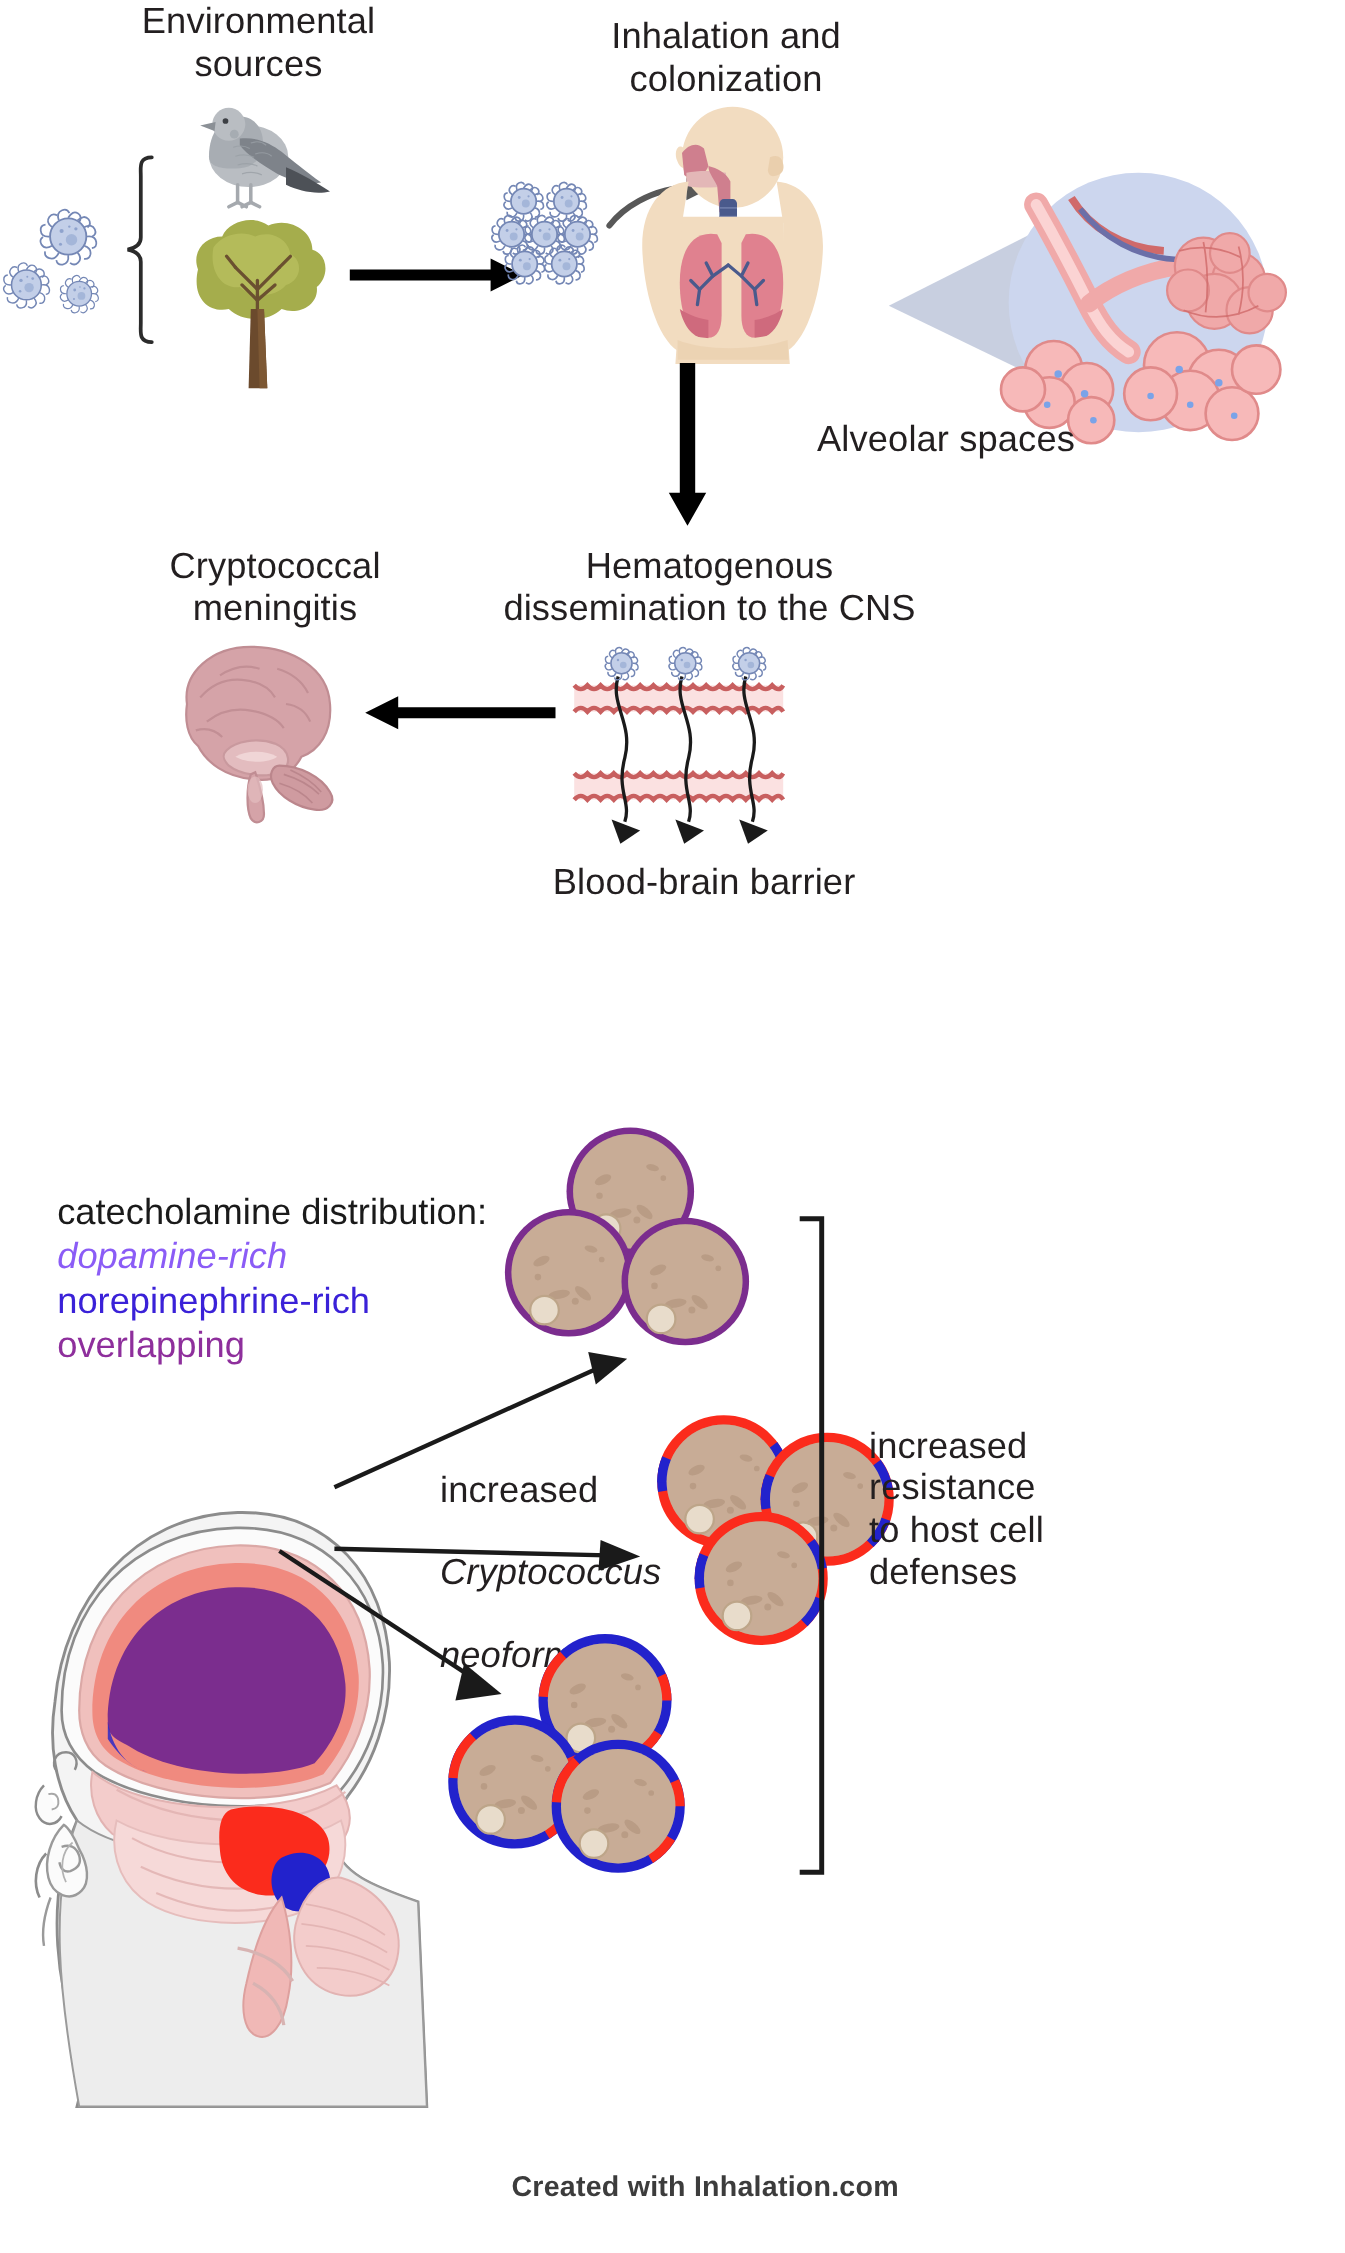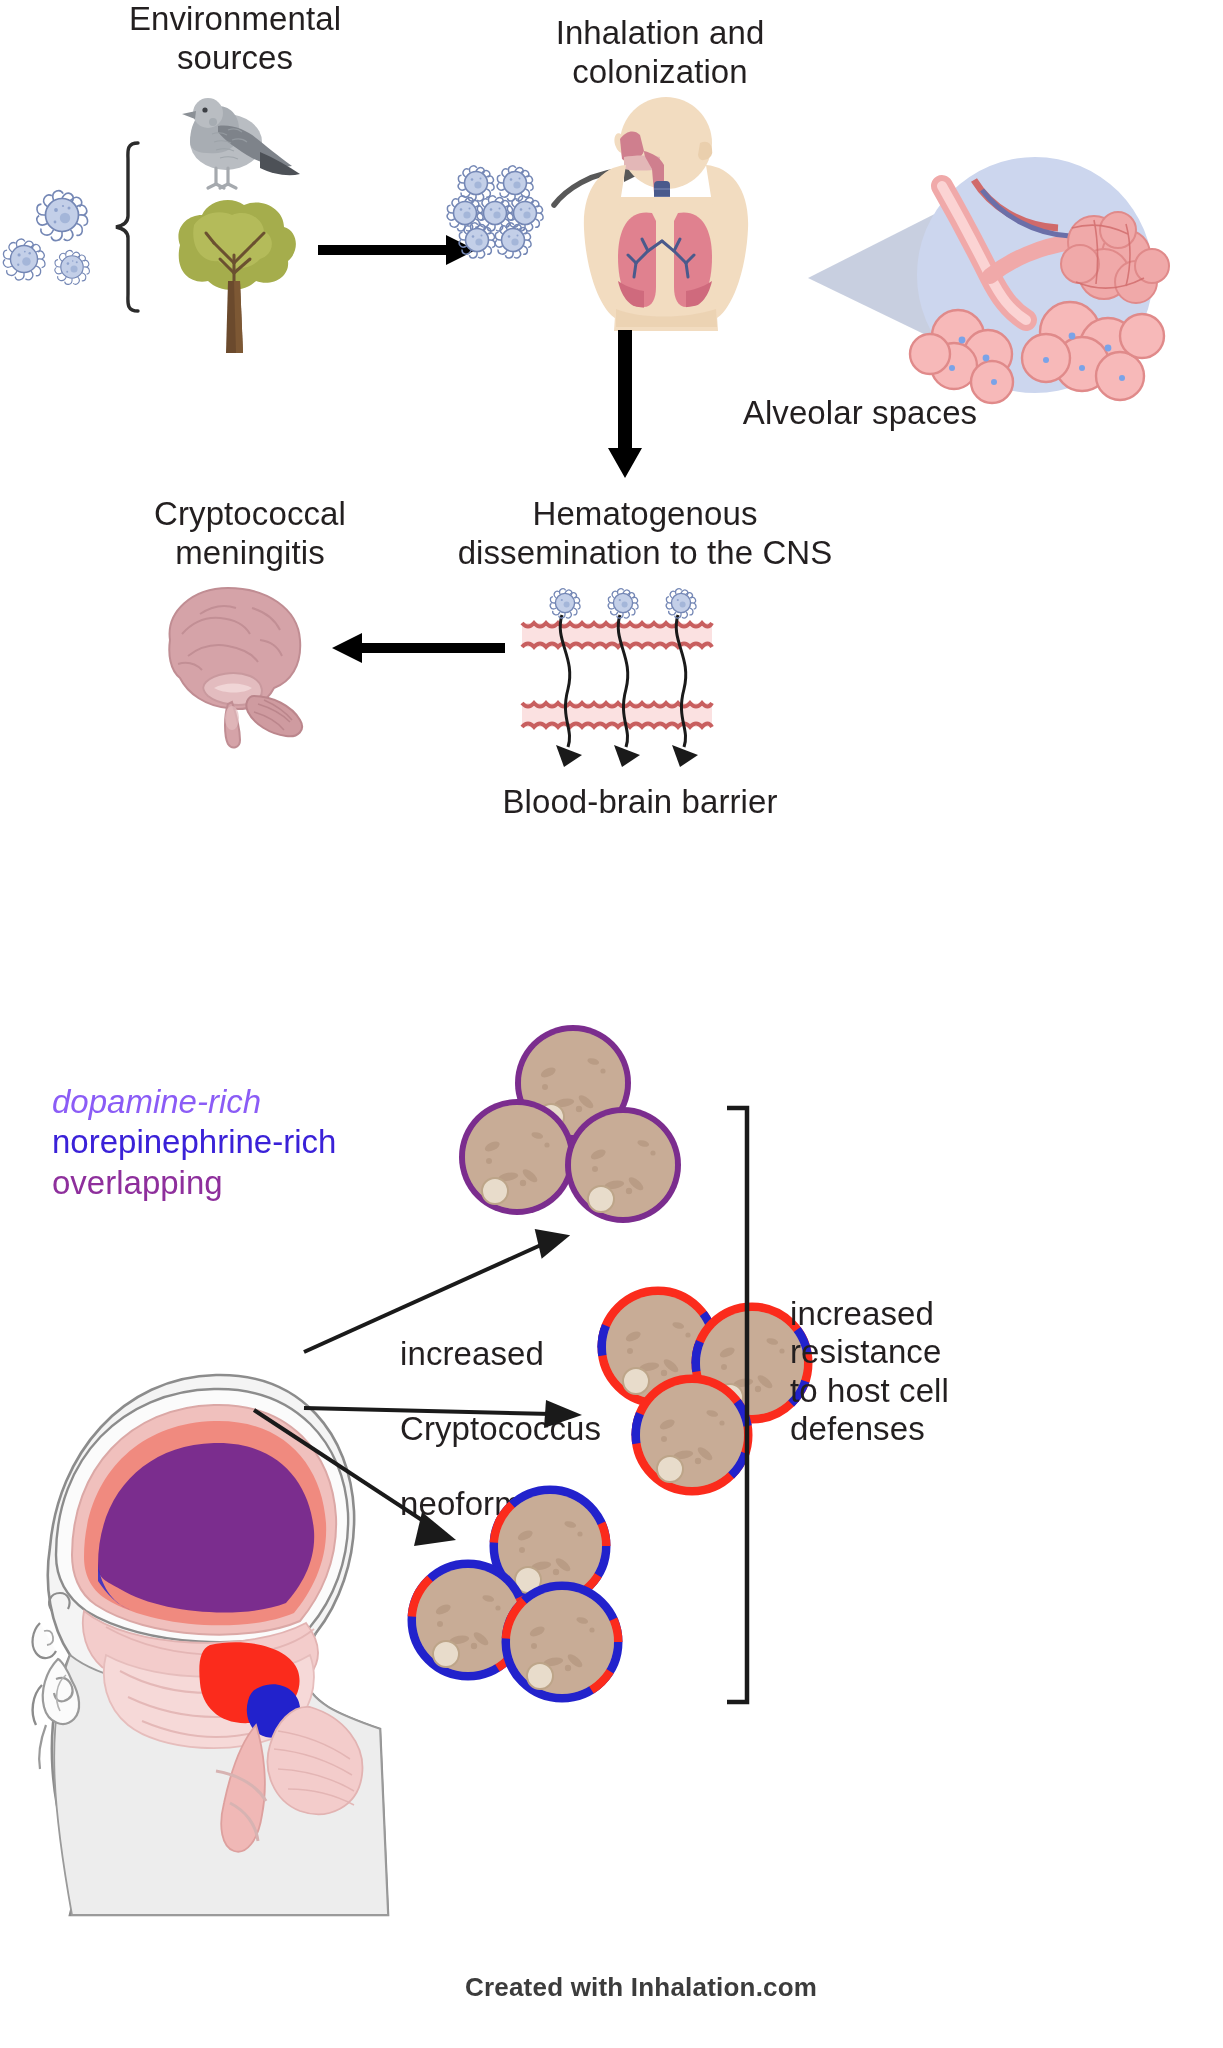--- a/index.html
+++ b/index.html
@@ -37,21 +37,21 @@
   .c-dop{color:#8b5cf6;font-style:italic;}
   .c-nor{color:#3a21d8;}
   .c-ovr{color:#8e2f9c;}
   .footer{
     position:absolute;
     font-size:26px;
     font-weight:bold;
     color:#3c3c3c;
     letter-spacing:.2px;
   }
-  .italic{}
+  .italic{font-style:italic;}
   svg{display:block;overflow:visible;}
 </style>
 </head>
 <body>
 
 <div id="canvas">
 
   <div class="lbl" style="left:70px;top:0px;width:330px;">Environmental
 sources</div>
 
@@ -264,21 +264,21 @@
         <path d="M76,168 L74,182"></path>
       <path d="M102,146 L114,156 L126,168"></path>
       <path d="M114,156 L120,144"></path>
         <path d="M126,168 L134,160"></path>
         <path d="M126,168 L128,182"></path>
     </g>
     <path d="M56,206 C78,216 124,216 156,206 L158,236 L54,236 Z" fill="#f2dcc0"></path>
     <path d="M56,214 C80,224 126,224 156,214 L157,232 L56,232 Z" fill="#e9cfae" opacity=".7"></path>
   </svg>
 
-  <div class="lbl" style="left:710px;top:394px;width:300px;text-align:center;">Alveolar spaces</div>
+  <div class="lbl" style="left:710px;top:380px;width:300px;text-align:center;">Alveolar spaces</div>
 
   <svg class="abs" style="left:605px;top:330px;" width="40" height="150" viewBox="0 0 40 150">
     <path d="M13,0 L27,0 L27,118 L37,118 L20,148 L3,118 L13,118 Z" fill="#000"></path>
   </svg>
 
   <div class="lbl" style="left:85px;top:495px;width:330px;">Cryptococcal
 meningitis</div>
 
   <div class="lbl" style="left:455px;top:495px;width:380px;">Hematogenous
 dissemination to the CNS</div>
@@ -357,20 +357,21 @@
       <path d="M162,160 L188,170 L170,182 Z"></path>
     </g>
     <use href="#spore3" x="55" y="18"></use>
     <use href="#spore3" x="113" y="18"></use>
     <use href="#spore3" x="171" y="18"></use>
   </svg>
 
   <div class="lbl" style="left:470px;top:783px;width:340px;">Blood-brain barrier</div>
 
   <div class="legend" style="left:52px;top:1082px;width:460px;">
+    <div class="c-black">catecholamine distribution:</div>
     <div class="c-dop">dopamine-rich</div>
     <div class="c-nor">norepinephrine-rich</div>
     <div class="c-ovr">overlapping</div>
   </div>
 
   <svg class="abs" style="left:10px;top:1255px;" width="380" height="660" viewBox="0 0 380 660">
     <path d="M70,620 C40,560 30,470 60,400 C40,370 34,330 40,292
              C48,200 112,122 206,120 C292,118 340,180 344,256
              C346,306 328,350 306,378 C296,392 292,404 294,420
              C298,448 330,460 370,474 L378,660 L60,660 Z" fill="#f4f4f4" stroke="#8c8c8c" stroke-width="2.6"></path>

